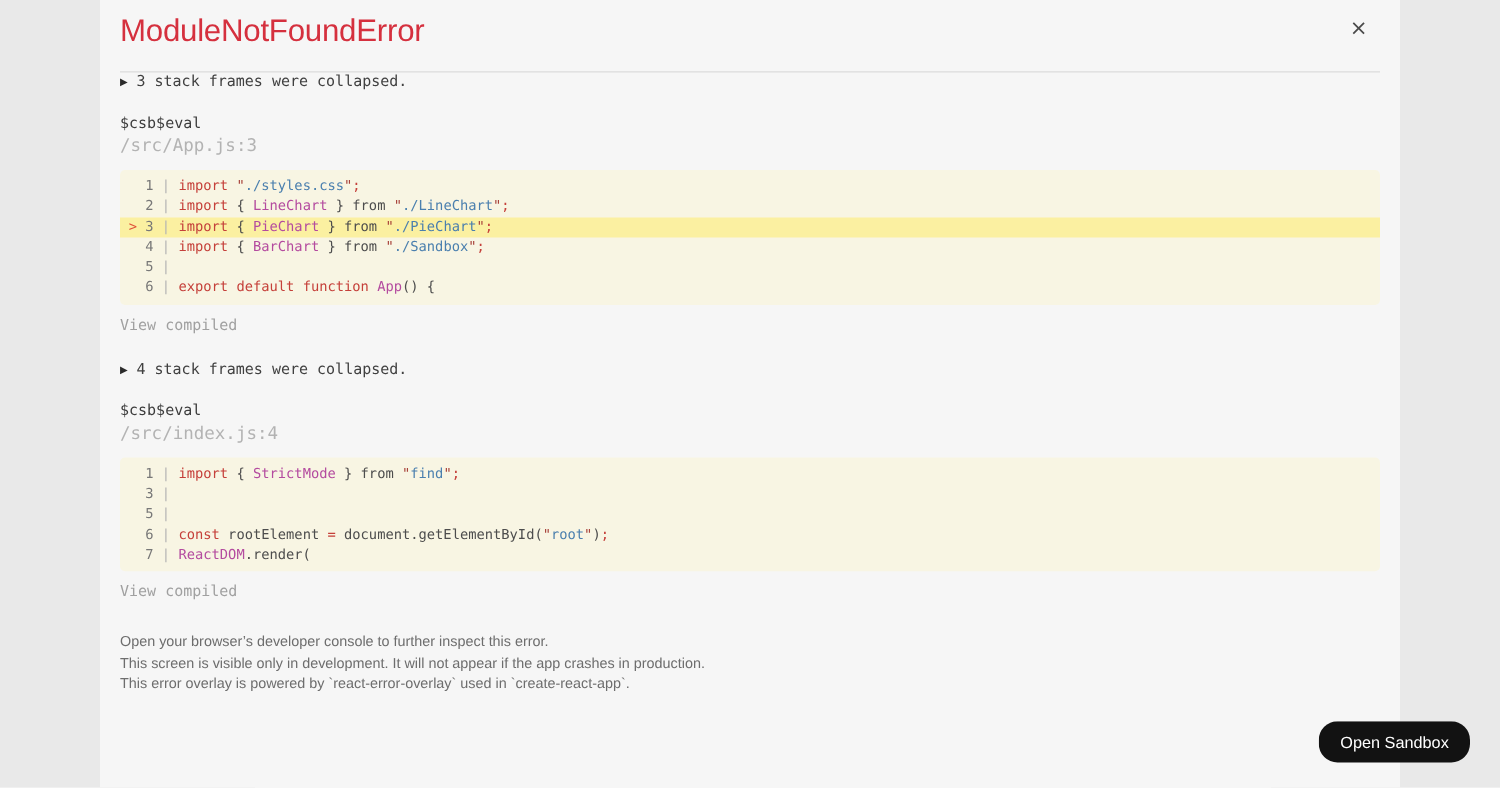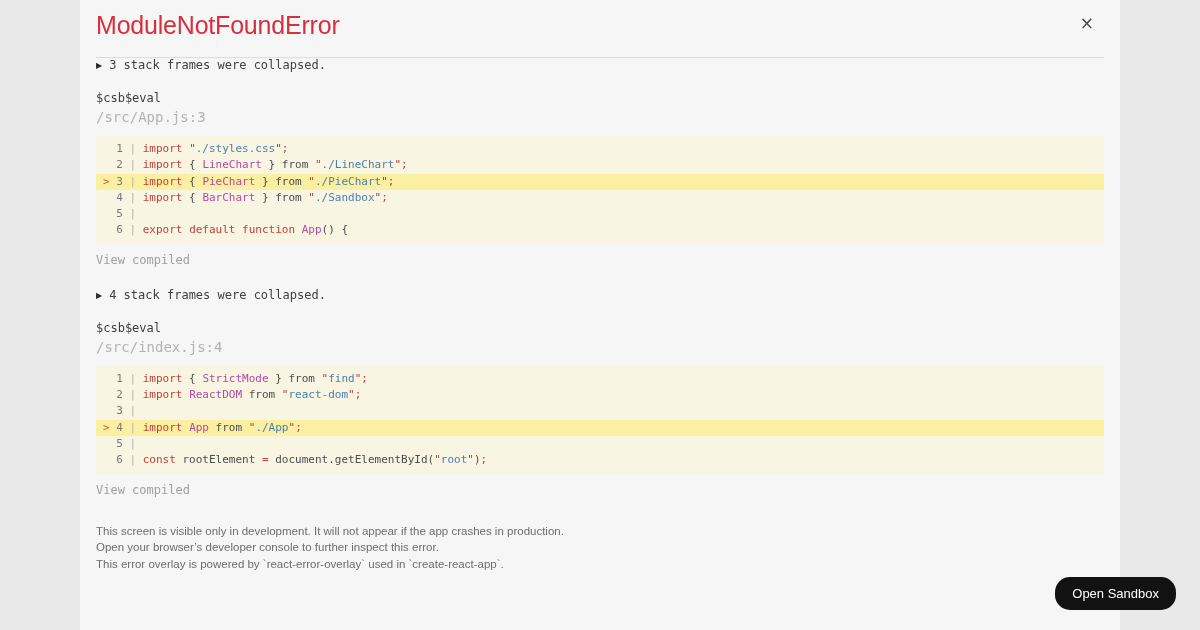--- a/index.html
+++ b/index.html
@@ -158,30 +158,29 @@
 
   <div class="collapsed-row second mono">
     <span class="tri">▶</span><span>4 stack frames were collapsed.</span>
   </div>
 
   <div class="frame-fn mono">$csb$eval</div>
   <div class="frame-loc mono">/src/index.js:4</div>
 
   <div class="code-block mono">
       <div class="code-line"><span class="marker"> </span><span class="num"> 1</span><span class="pipe"> | </span><span class="tk-k">import</span><span class="tk-p"> { </span><span class="tk-i">StrictMode</span><span class="tk-p"> } from </span><span class="tk-q">"</span><span class="tk-s">find</span><span class="tk-q">"</span><span class="tk-k">;</span></div>
-      <div class="code-line"><span class="marker"> </span><span class="num"> 2</span><span class="pipe"> | </span><span class="tk-k">import</span><span class="tk-p"> </span><span class="tk-i">ReactDOM</span><span class="tk-p"> from </span><span class="tk-q">"</span><span class="tk-s">react-dom</span><span class="tk-q">"</span><span class="tk-k">;</span></div>
       <div class="code-line"><span class="marker"> </span><span class="num"> 3</span><span class="pipe"> | </span></div>
-      <div class="code-line hl"><span class="marker">&gt;</span><span class="num"> 4</span><span class="pipe"> | </span><span class="tk-k">import</span><span class="tk-p"> </span><span class="tk-i">App</span><span class="tk-p"> from </span><span class="tk-q">"</span><span class="tk-s">./App</span><span class="tk-q">"</span><span class="tk-k">;</span></div>
       <div class="code-line"><span class="marker"> </span><span class="num"> 5</span><span class="pipe"> | </span></div>
       <div class="code-line"><span class="marker"> </span><span class="num"> 6</span><span class="pipe"> | </span><span class="tk-k">const</span><span class="tk-p"> rootElement </span><span class="tk-k">=</span><span class="tk-p"> document.getElementById(</span><span class="tk-q">"</span><span class="tk-s">root</span><span class="tk-q">"</span><span class="tk-p">)</span><span class="tk-k">;</span></div>
+      <div class="code-line"><span class="marker"> </span><span class="num"> 7</span><span class="pipe"> | </span><span class="tk-i">ReactDOM</span><span class="tk-p">.render(</span></div>
     </div>
 
   <div class="vc-wrap"><span class="view-compiled mono">View compiled</span></div>
 
   <div class="footer">
+    <div>Open your browser’s developer console to further inspect this error.</div>
     <div>This screen is visible only in development. It will not appear if the app crashes in production.</div>
-    <div>Open your browser’s developer console to further inspect this error.</div>
     <div>This error overlay is powered by `react-error-overlay` used in `create-react-app`.</div>
   </div>
 
 </div>
 
 <button class="open-sandbox-btn">Open Sandbox</button>
 
 </body></html>

